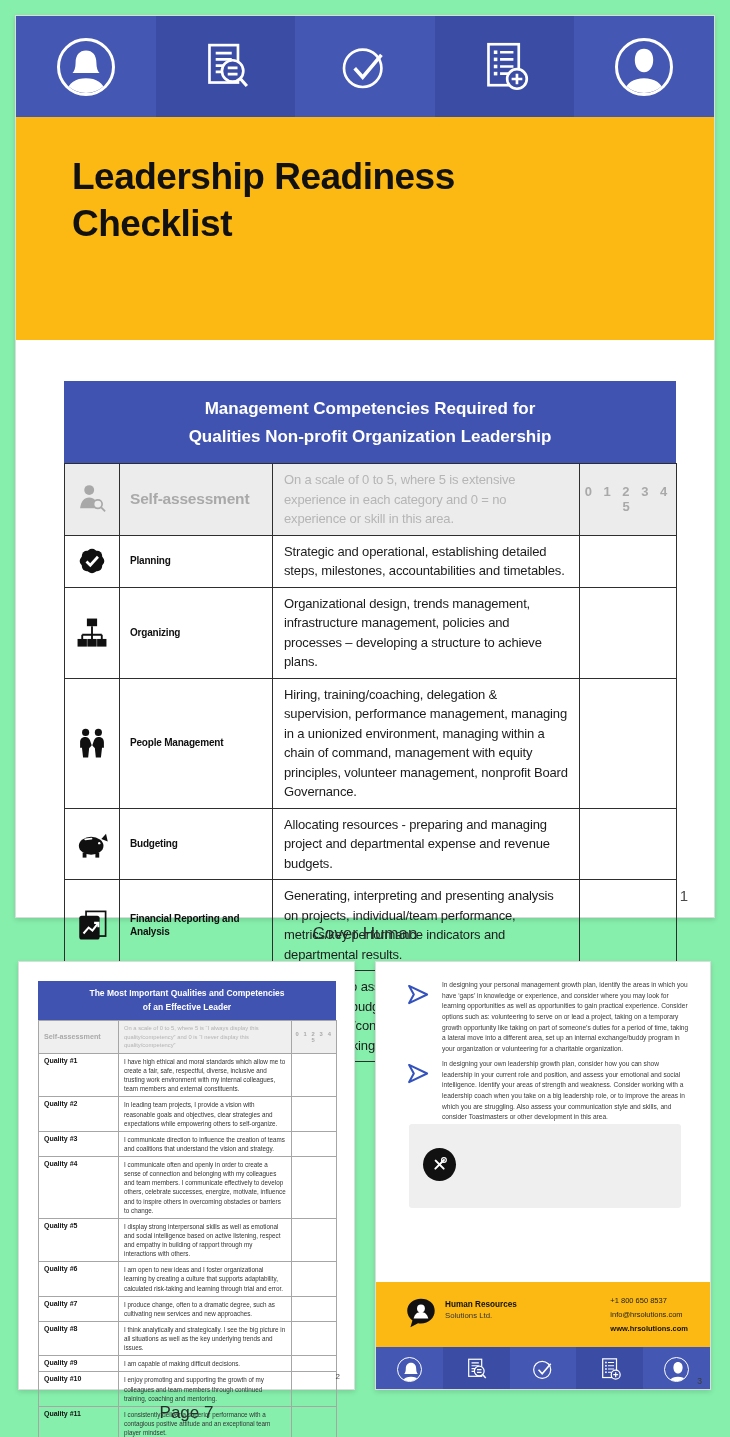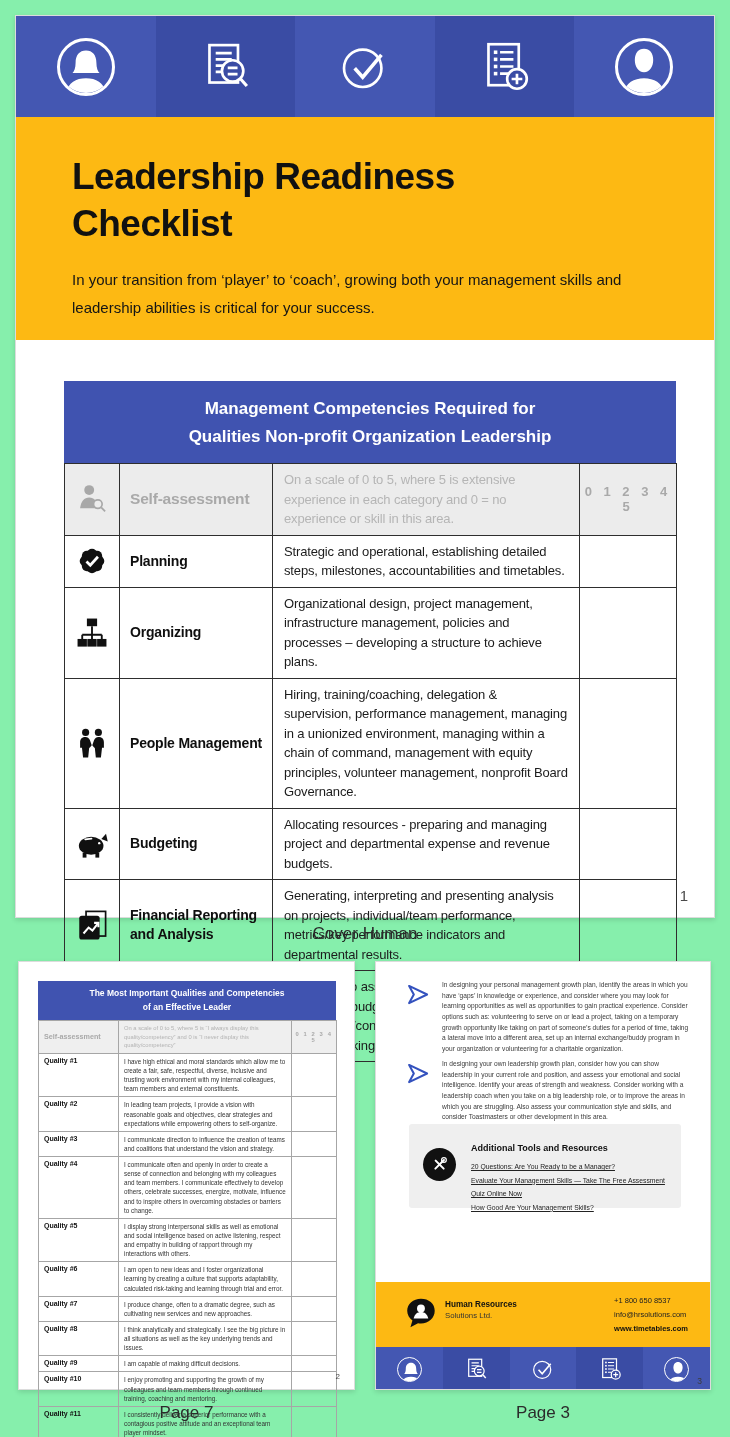--- a/index.html
+++ b/index.html
@@ -22,21 +22,21 @@
 
   .hero{height:223px;background:#FDB913;box-sizing:border-box;padding-left:56px;}
   .hero h1{margin:0;padding-top:36px;font-size:37px;line-height:1.28;font-weight:bold;color:#111;max-width:470px;letter-spacing:-.5px;}
   .hero .subtitle{margin:0;padding-top:18px;font-size:15px;line-height:1.9;color:#151515;max-width:565px;}
 
   .cover-table{width:612px;margin:41px 0 0 48px;}
   .tbl-head{background:#4053B0;color:#fff;text-align:center;font-weight:bold;font-size:17px;line-height:1.62;padding:14px 0 13px;}
   table{border-collapse:collapse;width:100%;table-layout:fixed;}
   .cover-table td{border:1px solid #2e2e2e;vertical-align:middle;box-sizing:border-box;}
   .cover-table .icon-cell{text-align:center;}
-  .cover-table .label-cell{font-weight:bold;font-size:14px;padding:6px 10px;color:#0f0f0f;letter-spacing:-.2px;line-height:1.35;}
+  .cover-table .label-cell{font-weight:bold;font-size:10px;padding:6px 10px;color:#0f0f0f;letter-spacing:-.2px;line-height:1.35;}
   .cover-table .desc-cell{font-size:13px;line-height:1.5;padding:6px 11px;color:#1c1c1c;letter-spacing:-.15px;}
   .cover-table .assess td{background:#ECECEC;}
   .cover-table .assess .label-cell{color:#a9a9a9;font-size:15.5px;}
   .cover-table .assess .desc-cell{color:#b5b5b5;}
   .cover-table .assess .rating-cell{color:#a9a9a9;font-size:13px;font-weight:bold;letter-spacing:4px;text-align:center;}
   .h50{height:50px}.h70{height:70px}.h86{height:86px}.h48{height:48px}.h60{height:60px}.h58{height:58px}
   .row-icon svg{width:34px;height:34px;display:inline-block;vertical-align:middle;}
   .assess-icon svg{width:33px;height:33px;}
   .pagenum1{position:absolute;right:26px;bottom:13px;font-size:15px;color:#4a4a4a;}
 
@@ -141,21 +141,20 @@
           <svg viewBox="0 0 60 60" fill="#fff">
               <path d="M30 9c-6.6 0-10.6 5.2-10.6 13S23.4 36 30 36s10.6-6.2 10.6-14S36.6 9 30 9z"></path>
               <path d="M6 60c3-11.6 12.4-17 24-17s21 5.4 24 17z"></path>
             </svg>
         </div>
       </div>
     </div>
 
     <div class="hero">
       <h1>Leadership Readiness Checklist</h1>
-      <p class="subtitle">In your transition from ‘player’ to ‘coach’, growing both your management skills and leadership abilities is critical for your success.</p>
     </div>
 
     <div class="cover-table">
       <div class="tbl-head">
         <span>Management Competencies Required for</span><br>
         <span>Qualities Non-profit Organization Leadership</span>
       </div>
       <table>
         <colgroup>
             <col style="width:55px">
@@ -193,21 +192,21 @@
           <td class="icon-cell row-icon"><span>
             <svg viewBox="0 0 40 40">
                     <rect x="14" y="3" width="12" height="9" fill="#101010"></rect>
                     <path d="M20 12v15M8.5 22h23M8.5 22v5M31.5 22v5" stroke="#101010" stroke-width="2.2" fill="none"></path>
                     <rect x="3" y="27" width="11" height="9" fill="#101010"></rect>
                     <rect x="14.5" y="27" width="11" height="9" fill="#101010"></rect>
                     <rect x="26" y="27" width="11" height="9" fill="#101010"></rect>
                   </svg>
           </span></td>
           <td class="label-cell">Organizing</td>
-          <td class="desc-cell">Organizational design, project management, infrastructure management, policies and processes – developing a structure to achieve plans.</td>
+          <td class="desc-cell">Organizational design, trends management, infrastructure management, policies and processes – developing a structure to achieve plans.</td>
           <td class="rating-cell"></td>
         </tr>
         <tr class="h86">
           <td class="icon-cell row-icon"><span>
             <svg viewBox="0 0 40 40" fill="#101010">
                     <circle cx="12.5" cy="7.5" r="4.2"></circle>
                     <circle cx="27.5" cy="7.5" r="4.2"></circle>
                     <path d="M12.5 13c-4 0-6.5 2.2-6.5 6v6.5h2.2L9.5 37h6l1.2-11.5h.6l2.4-2.8-2.2-6.2c-1.2-2.3-2.8-3.5-5-3.5z"></path>
                     <path d="M27.5 13c4 0 6.5 2.2 6.5 6v6.5h-2.2L30.5 37h-6l-1.2-11.5h-.6l-2.4-2.8 2.2-6.2c1.2-2.3 2.8-3.5 5-3.5z"></path>
                   </svg>
@@ -364,46 +363,38 @@
     </div>
 
     <div class="tools-box">
       <div class="tools-circle">
         <svg viewBox="0 0 32 32" fill="none" stroke="#fff" stroke-linecap="round">
             <path d="M9.5 9.5L23 23" stroke-width="3.4"></path>
             <path d="M23.5 8.5L9 23" stroke-width="3.4"></path>
             <circle cx="23.5" cy="8.5" r="4" stroke-width="2"></circle>
           </svg>
       </div>
-      <div class="tools-content">
-        <div class="tools-title">Additional Tools and Resources</div>
-        <div class="tools-links">
-          <a href="#">20 Questions: Are You Ready to be a Manager?</a>
-          <a href="#">Evaluate Your Management Skills — Take The Free Assessment Quiz Online Now</a>
-          <a href="#">How Good Are Your Management Skills?</a>
-        </div>
-      </div>
     </div>
 
     <div class="p3-footer">
       <div class="logo-bubble">
         <svg viewBox="0 0 36 36">
             <path d="M18.5 3C10 3 3.5 8.8 3.5 16.2c0 4.3 2.2 8 5.7 10.4L7 34l8.3-4.3c1 .2 2.1.3 3.2.3 8.5 0 15-5.8 15-13.8S27 3 18.5 3z" fill="#111"></path>
             <circle cx="18.5" cy="13.5" r="4.3" fill="#fff"></circle>
             <path d="M10.5 24.5c1.2-4.8 4.2-7 8-7s6.8 2.2 8 7z" fill="#fff"></path>
           </svg>
       </div>
       <div class="company">
         <div class="l1">Human Resources</div>
         <div class="l2">Solutions Ltd.</div>
       </div>
       <div class="contact">
         <div>+1 800 650 8537</div>
         <div>info@hrsolutions.com</div>
-        <div class="site">www.timetables.com</div>
+        <div class="site">www.hrsolutions.com</div>
       </div>
     </div>
 
     <div class="iconbar iconbar-sm">
       <div class="seg">
         <div class="avatar avatar-sm">
           <svg viewBox="0 0 60 60" fill="#fff">
               <path d="M30 11c-7.6 0-12 5.6-12 14 0 6.2-1.6 9.8-3.6 11.8h31.2C43.6 34.8 42 31.2 42 25c0-8.4-4.4-14-12-14z"></path>
               <path d="M7 60c2.6-12 11.2-17 23-17s20.4 5 23 17z"></path>
             </svg>
@@ -453,15 +444,14 @@
               <path d="M6 60c3-11.6 12.4-17 24-17s21 5.4 24 17z"></path>
             </svg>
         </div>
       </div>
     </div>
 
     <div class="pagenum3">3</div>
   </div>
 
   <div class="caption" id="caption-p2">Page 7</div>
-  <div class="caption" id="caption-p3">Page 3</div>
 
 </div>
 
 </body></html>

